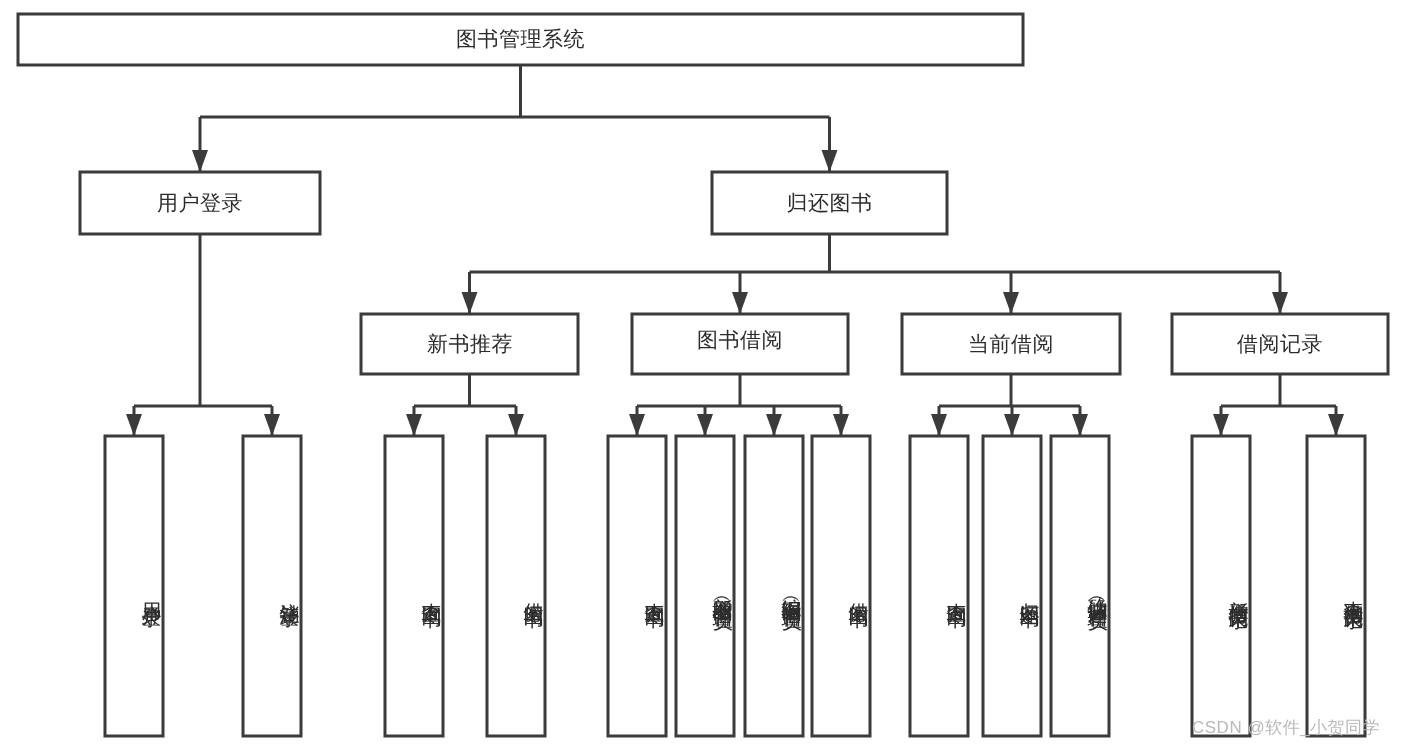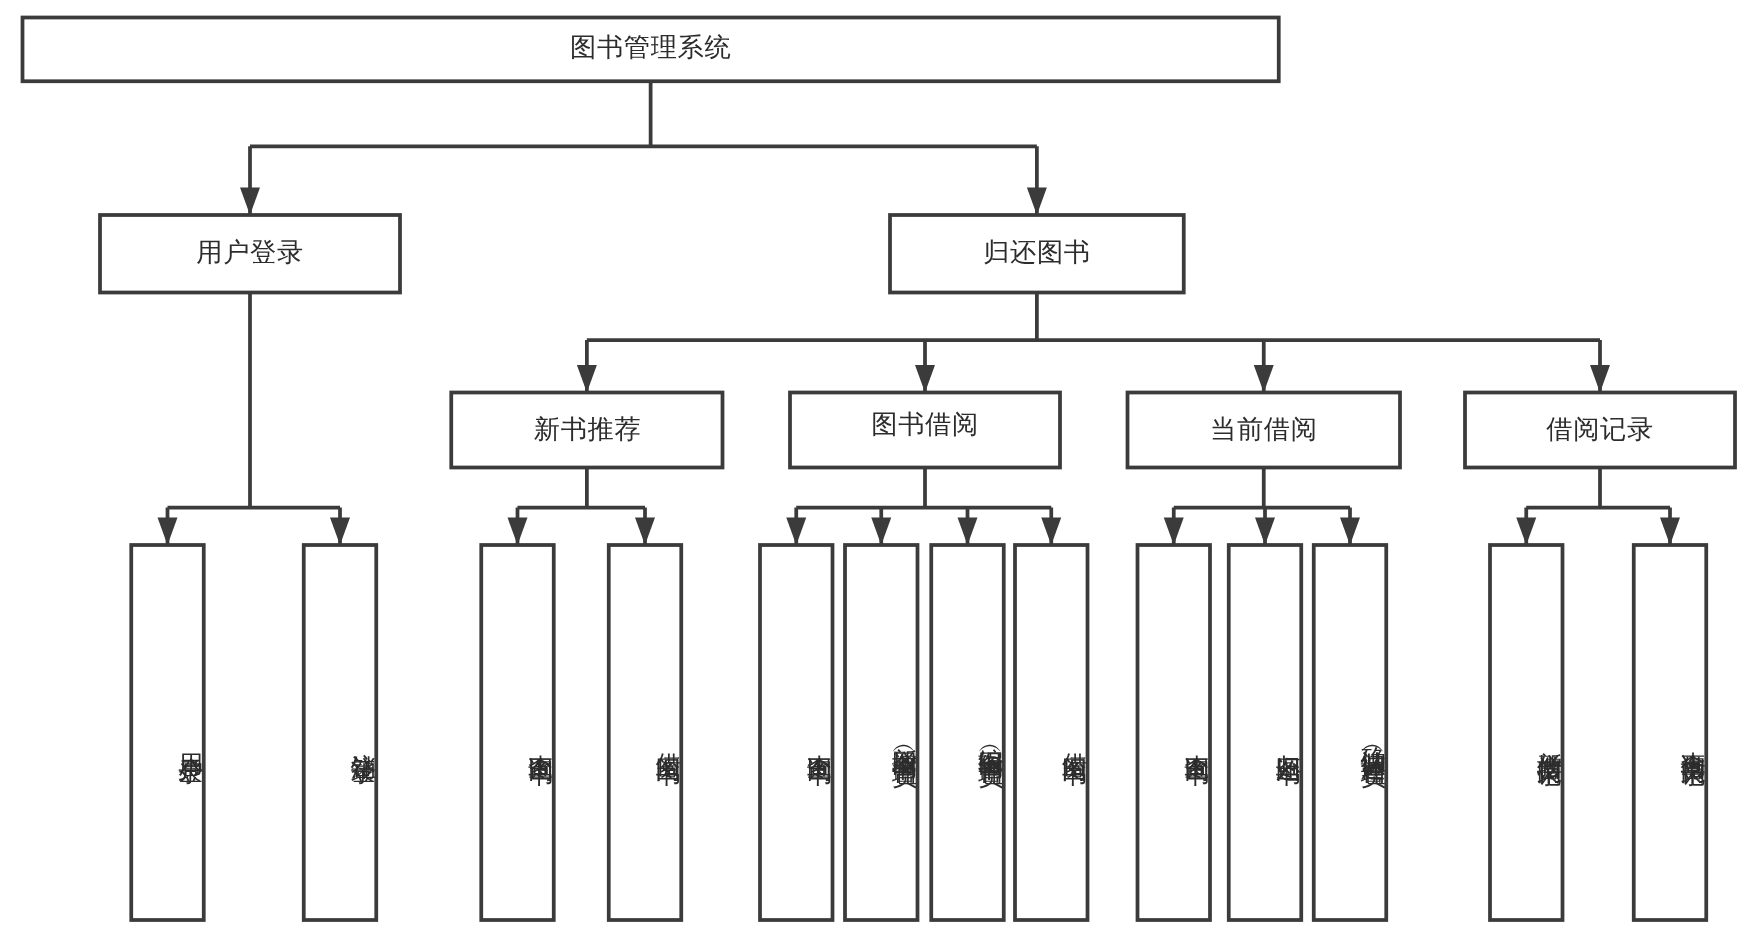--- a/index.html
+++ b/index.html
@@ -171,13 +171,14 @@
       <div class="node-label vertical" style="left: 676px; top: 436px; width: 58px; height: 300px;">新增图书（管理员）</div>
       <div class="node-label vertical" style="left: 745px; top: 436px; width: 58px; height: 300px;">编辑图书（管理员）</div>
       <div class="node-label vertical" style="left: 812px; top: 436px; width: 58px; height: 300px;">借阅图书</div>
       <div class="node-label vertical" style="left: 910px; top: 436px; width: 58px; height: 300px;">查询图书</div>
       <div class="node-label vertical" style="left: 983px; top: 436px; width: 58px; height: 300px;">归还图书</div>
       <div class="node-label vertical" style="left: 1051px; top: 436px; width: 58px; height: 300px;">确认归还（管理员）</div>
       <div class="node-label vertical" style="left: 1192px; top: 436px; width: 58px; height: 300px;">新增借阅记录</div>
       <div class="node-label vertical" style="left: 1307px; top: 436px; width: 58px; height: 300px;">查询借阅记录</div>
     </div>
 
+  <div class="watermark" style="left:1192px; top:716px;">CSDN @软件_小贺同学</div>
 </div>
 
 </body></html>

